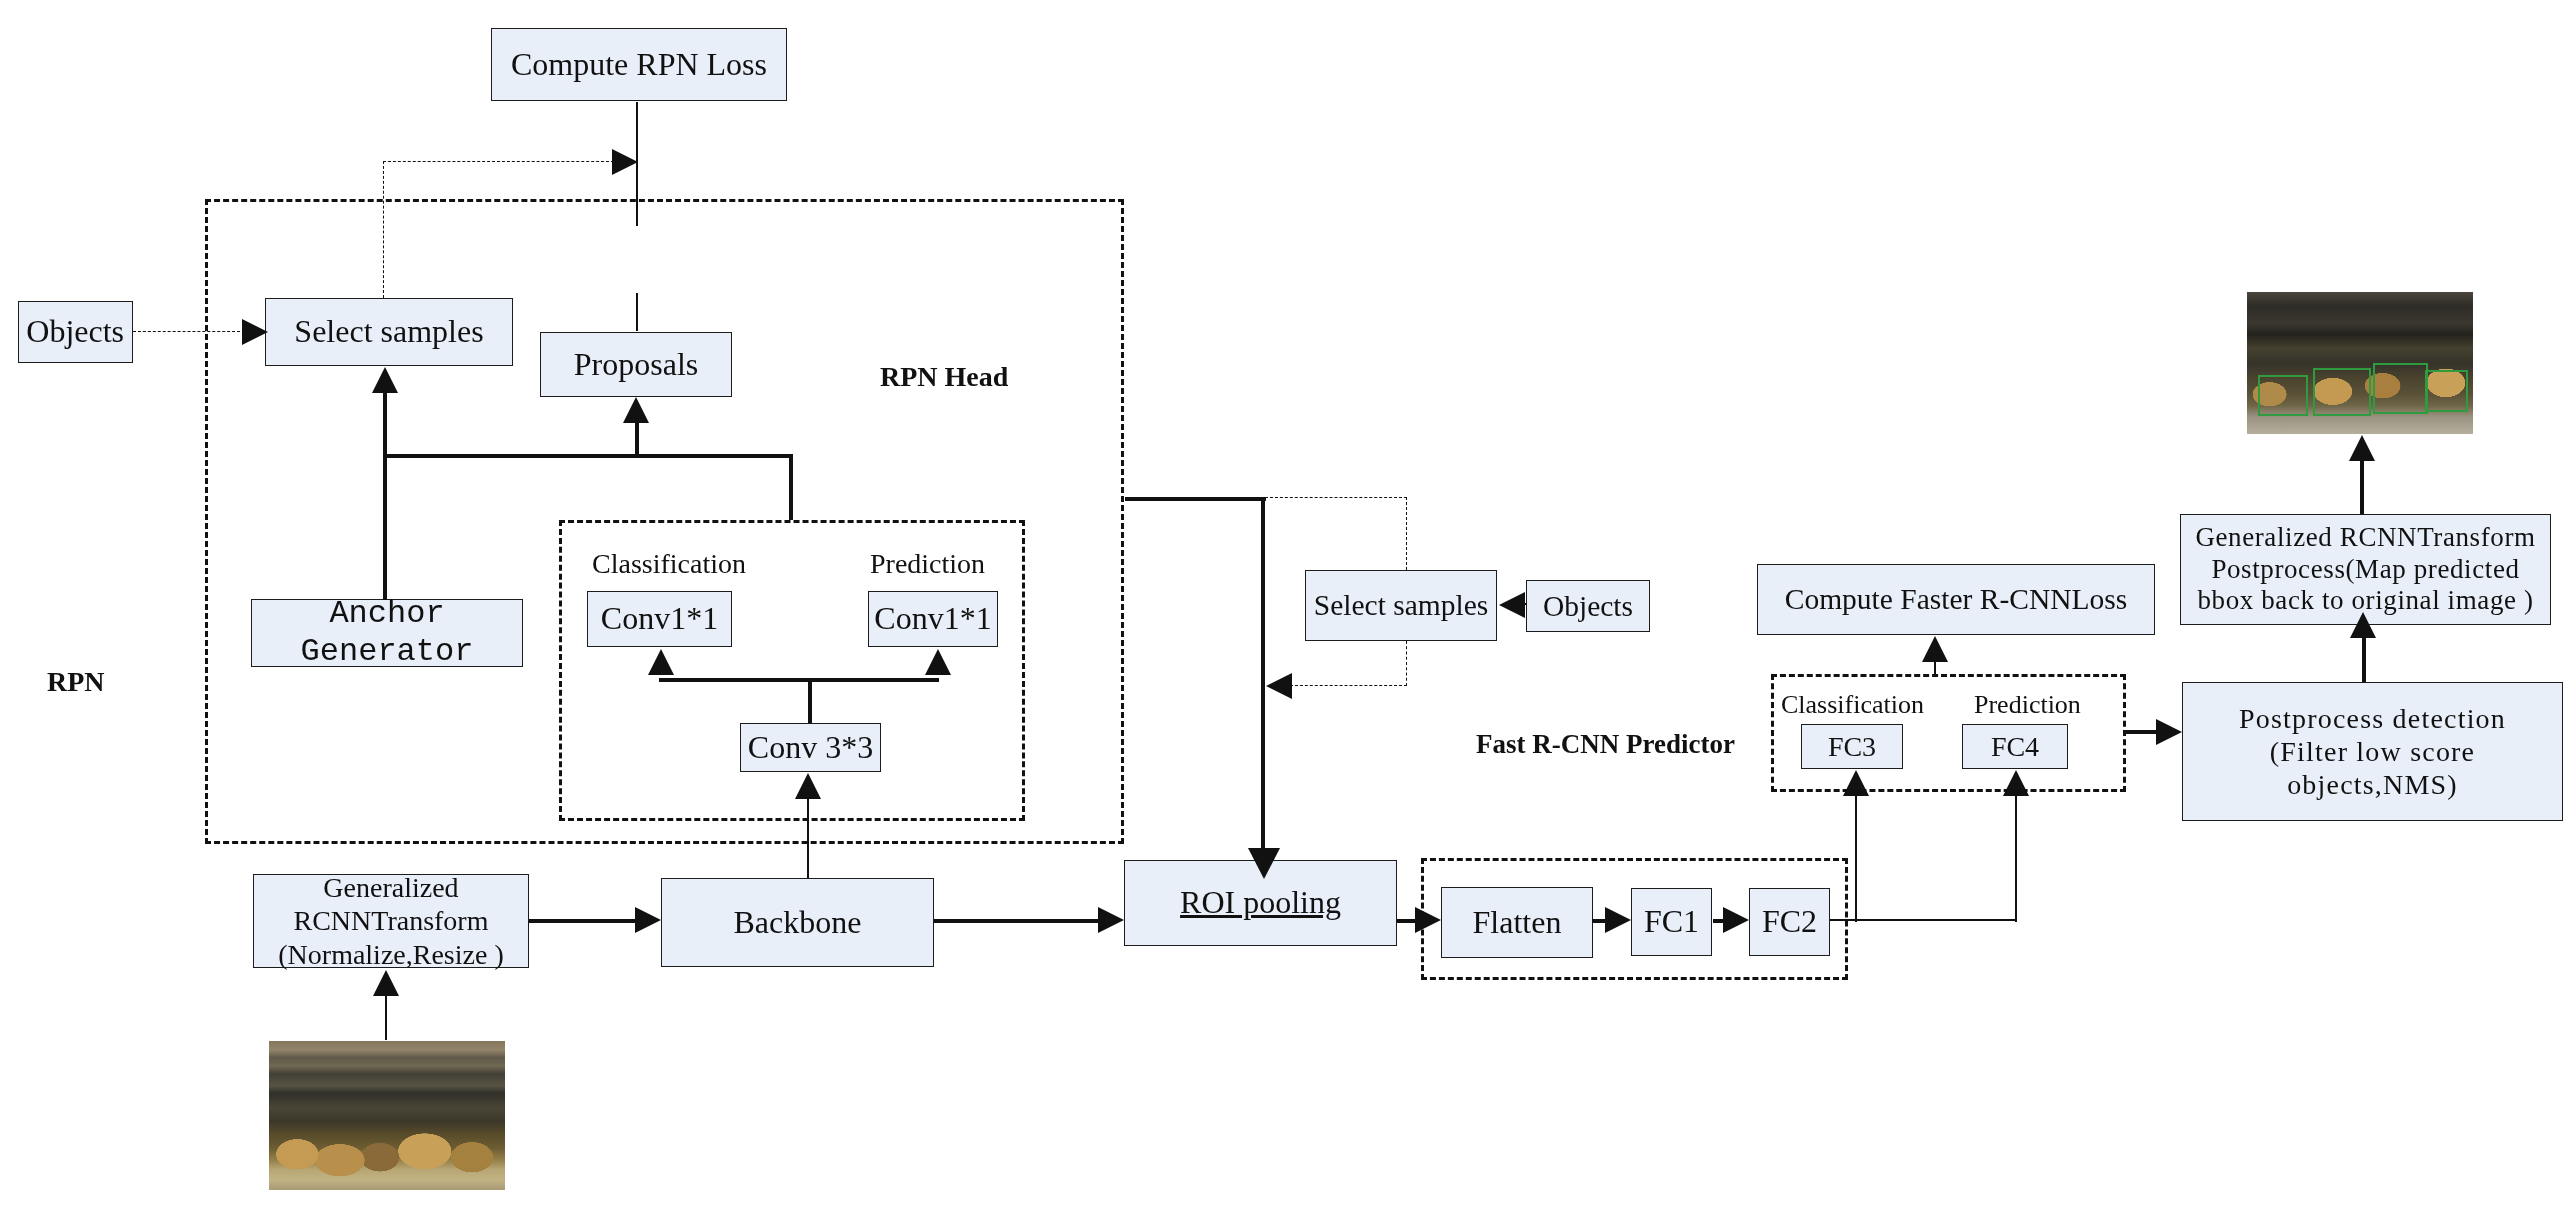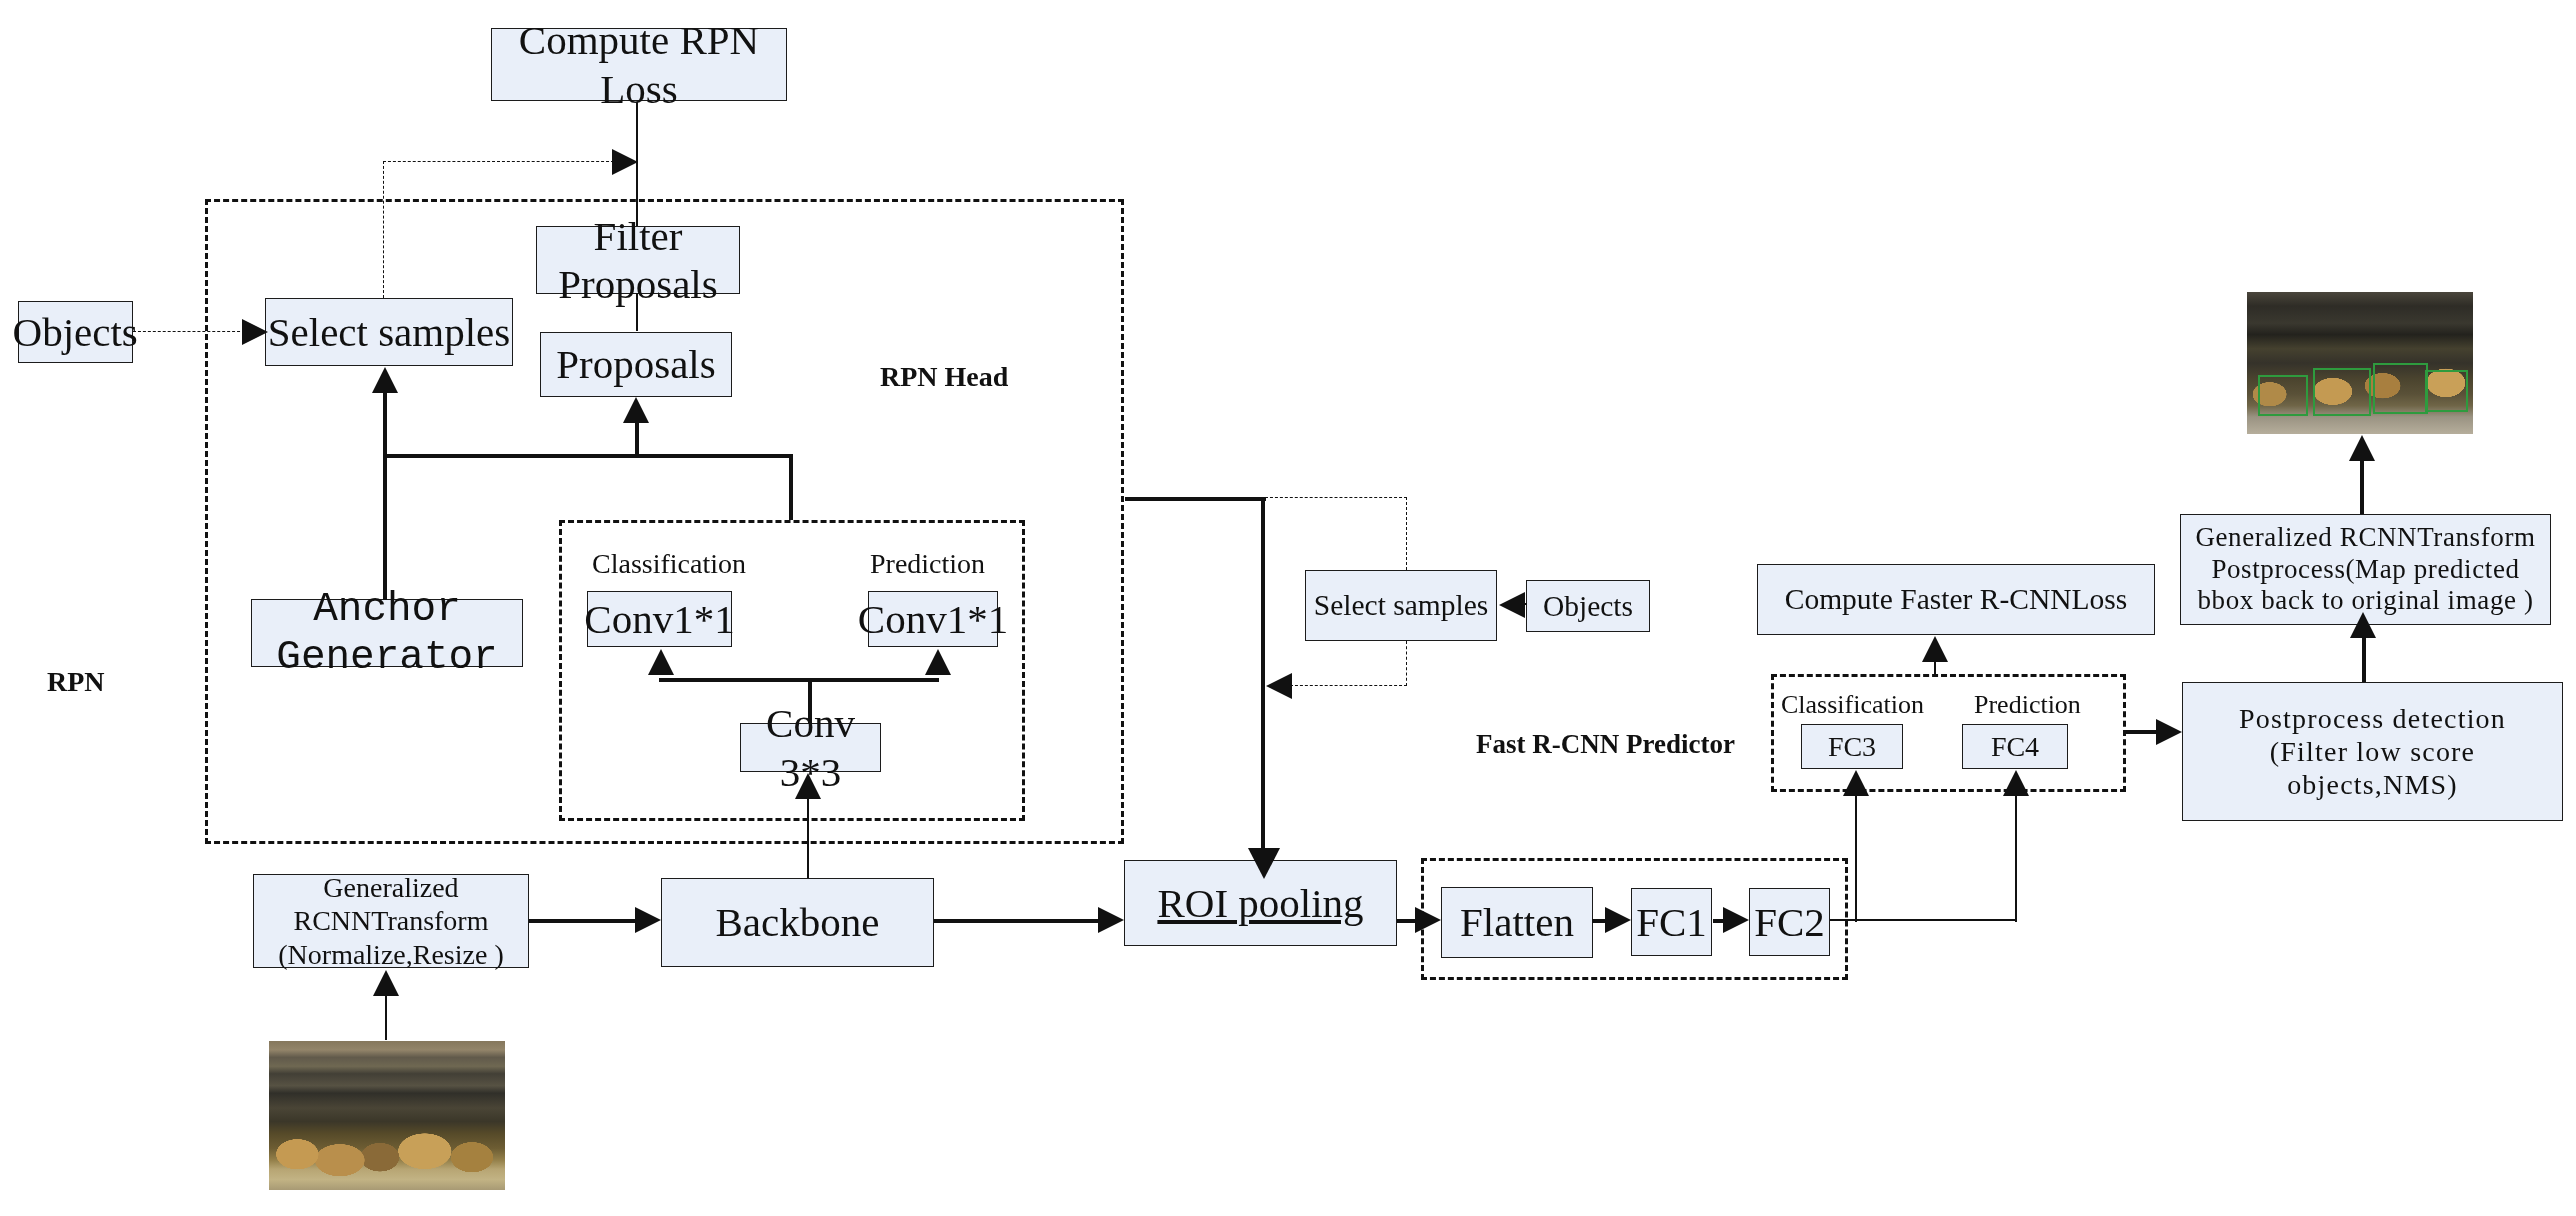--- a/index.html
+++ b/index.html
@@ -1,20 +1,20 @@
 <!DOCTYPE html>
 <html style="font-size:9.4px"><head>
 <meta charset="utf-8">
 <style>
   html,body{margin:0;padding:0;background:#ffffff;}
   #stage{position:relative;width:2576px;height:1216px;background:#ffffff;
          font-family:"Liberation Serif","DejaVu Serif",serif;color:#111;}
   .box{position:absolute;background:#e9eff9;border:1.8px solid #1c1c1c;
        display:flex;align-items:center;justify-content:center;text-align:center;
-       font-size:41px;line-height:1.18;box-sizing:border-box;}
+       font-size:32px;line-height:1.18;box-sizing:border-box;}
   .box .ln{display:block;}
   .dashed{position:absolute;border:3.5px dashed #111;box-sizing:border-box;background:transparent;}
   .lbl{position:absolute;font-size:28px;white-space:nowrap;}
   .blbl{position:absolute;font-weight:700;font-size:28px;white-space:nowrap;}
   .hl{position:absolute;background:#111;height:2.4px;}
   .vl{position:absolute;background:#111;width:2.4px;}
   .thick{height:4.1px;}
   .vthick{width:4.1px;}
   .dh{position:absolute;border-top:1.8px dashed #111;height:0;}
   .dv{position:absolute;border-left:1.8px dashed #111;width:0;}
@@ -72,23 +72,20 @@
     </div>
 
   <div class="box" style="left:17.7px;top:301px;width:115px;height:62px;">
       <span>Objects</span>
     </div>
 
   <div class="box" style="left:265px;top:298px;width:248px;height:68px;">
       <span>Select samples</span>
     </div>
 
-  <div class="box" style="left:536px;top:226px;width:204px;height:68px;">
-      <span>Filter Proposals</span>
-    </div>
 
   <div class="box" style="left:540px;top:332px;width:192px;height:65px;">
       <span>Proposals</span>
     </div>
 
   <div class="box" style="left:251px;top:599px;width:272px;height:68px;font-family:Liberation Mono, monospace;">
       <span>Anchor Generator</span>
     </div>
 
   <div class="box" style="left:587px;top:591px;width:145px;height:56px;">

